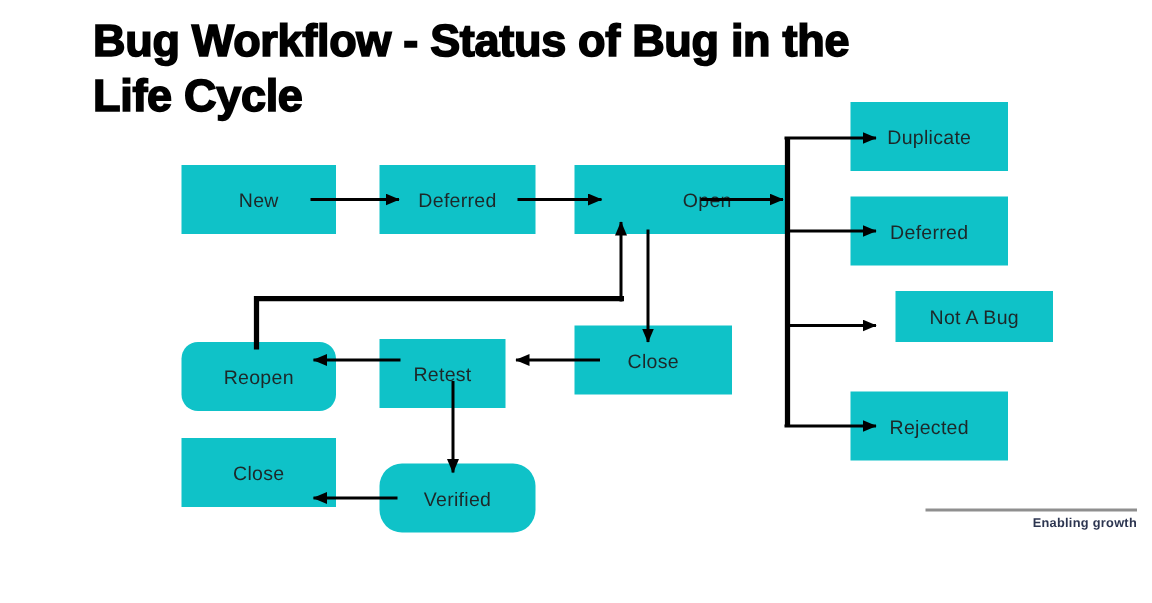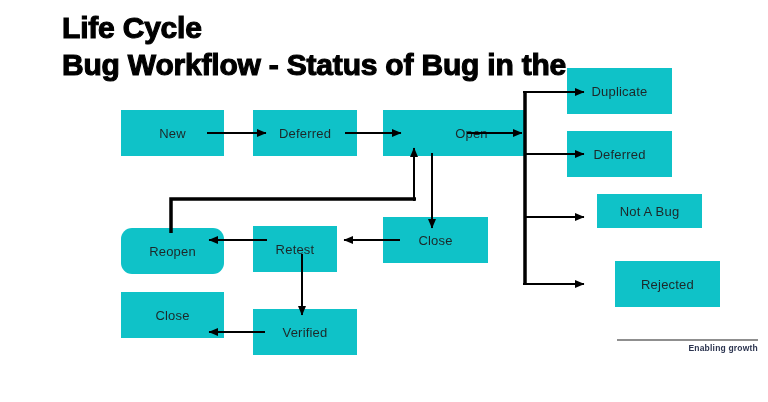--- a/index.html
+++ b/index.html
@@ -31,26 +31,26 @@
     font-size: 13px;
     color: var(--node-text, #1D2829);
     letter-spacing: 0.2px;
   }
   .node-new      { left: 121px; top: 110px; width: 103px; height: 46px; }
   .node-assigned { left: 253px; top: 110px; width: 104px; height: 46px; }
   .node-open     { left: 383px; top: 110px; width: 105px; height: 46px; padding-left: 36px; }
   .node-duplicate{ left: 567px; top:  68px; width: 105px; height: 46px; }
   .node-deferred { left: 567px; top: 131px; width: 105px; height: 46px; }
   .node-notabug  { left: 597px; top: 194px; width: 105px; height: 34px; }
-  .node-rejected { left: 567px; top: 261px; width: 105px; height: 46px; margin-left: 48px; }
+  .node-rejected { left: 567px; top: 261px; width: 105px; height: 46px; }
   .node-reopen   { left: 121px; top: 228px; width: 103px; height: 46px; border-radius: 11px; }
   .node-retest   { left: 253px; top: 226px; width: 84px; height: 46px; }
   .node-fixed    { left: 383px; top: 217px; width: 105px; height: 46px; }
   .node-close    { left: 121px; top: 292px; width: 103px; height: 46px; }
-  .node-verified { left: 253px; top: 309px; width: 104px; height: 46px; }
+  .node-verified { left: 253px; top: 309px; width: 104px; height: 46px; border-radius: 15px; }
 
   
   svg.edges {
     position: absolute; left: 0; top: 0;
     width: 768px; height: 402px;
     pointer-events: none;
   }
   .edge       { stroke: var(--arrow, #000); stroke-width: 2; fill: none; }
   .edge-thick { stroke: var(--arrow, #000); stroke-width: 3.5; fill: none; stroke-linejoin: miter; }
   marker path { fill: var(--arrow, #000); }
@@ -92,22 +92,22 @@
     font-size: 8.5px;
     font-weight: 700;
     letter-spacing: 0.2px;
     color: var(--tagline, #2C3550);
   }
 </style>
 </head>
 <body>
 
 <div class="title">
+  <div>Bug Workflow - Status of Bug in the</div>
   <div>Life Cycle</div>
-  <div>Bug Workflow - Status of Bug in the</div>
 </div>
 
 <div class="diagram">
   <div class="node node-new">New</div>
   <div class="node node-assigned">Deferred</div>
   <div class="node node-open">Open</div>
   <div class="node node-duplicate">Duplicate</div>
   <div class="node node-deferred">Deferred</div>
   <div class="node node-notabug">Not A Bug</div>
   <div class="node node-rejected">Rejected</div>

